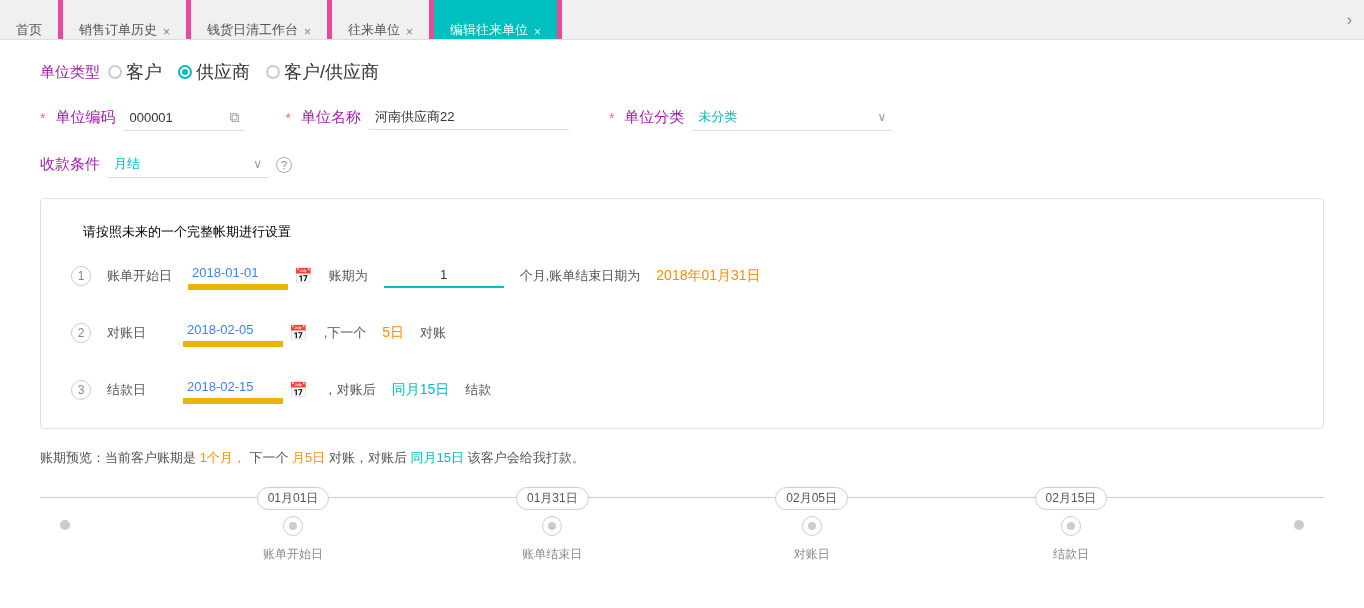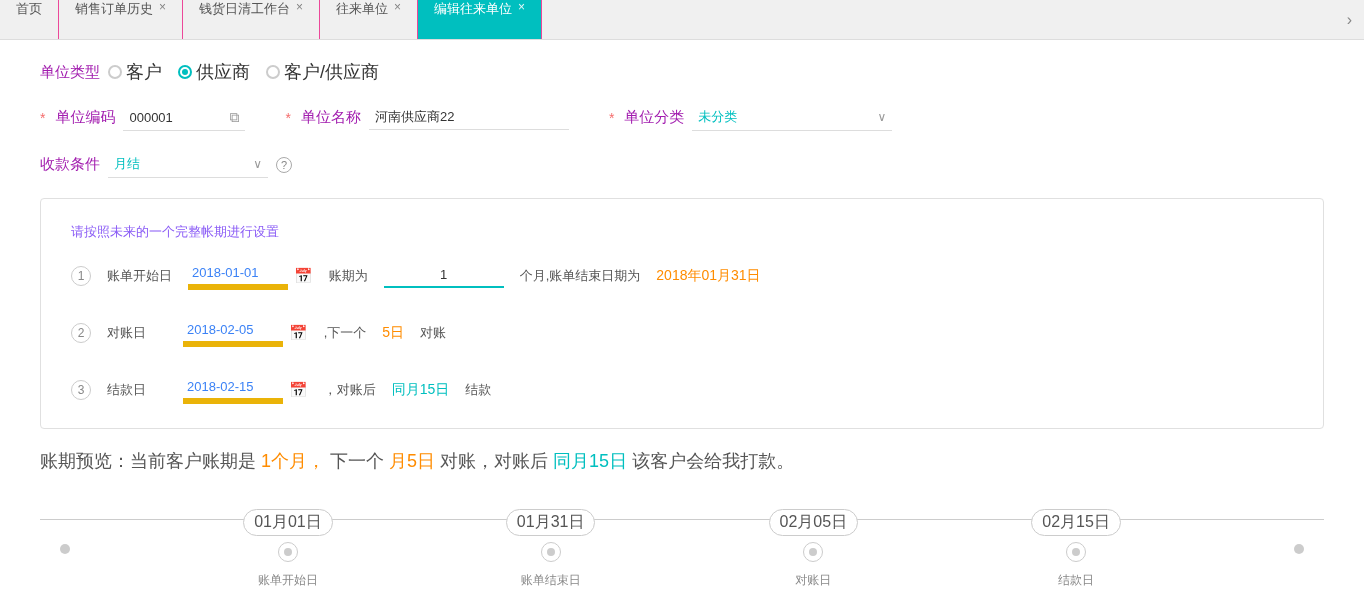--- a/index.html
+++ b/index.html
@@ -9,25 +9,25 @@
     .tab-bar {
       display: flex;
       align-items: center;
       background: #f0f0f0;
       border-bottom: 1px solid #ddd;
       height: 40px;
       padding: 0;
     }
     .tab {
       display: flex;
-      align-items: flex-start;
+      align-items: flex-end;
       padding: 0 16px;
       height: 100%;
       cursor: pointer;
-      border-right: 1px solid #ec4899;
+      border-right: 5px solid #ec4899;
       font-size: 13px;
       color: #555;
       background: #f0f0f0;
       white-space: nowrap;
       gap: 6px;
     }
     .tab:first-child { border-left: none; }
     .tab.active {
       background: #00bfbf;
       color: #fff;
@@ -183,22 +183,23 @@
     
     .card-section {
       border: 1px solid #e0e0e0;
       border-radius: 4px;
       padding: 24px 30px;
       margin-bottom: 20px;
     }
 
     .card-title {
       font-size: 13px;
-      color: #8b5cf6;
+      color: #000000;
       margin-bottom: 20px;
+      margin-left: 12px;
     }
 
     
     .setting-row {
       display: flex;
       align-items: center;
       margin-bottom: 28px;
       gap: 16px;
     }
 
@@ -254,23 +255,23 @@
       width: 120px;
       text-align: center;
     }
 
     .text-normal { font-size: 13px; color: #555; }
     .text-orange { color: #ff8c00; font-weight: 500; }
     .text-teal { color: #00bfbf; font-weight: 400; }
 
     
     .preview-text {
-      font-size: 18px;
+      font-size: 13px;
       color: #555;
-      margin-bottom: 36px;
+      margin-bottom: 20px;
     }
 
     .timeline-line {
       position: absolute;
       top: 10px;
       left: 0;
       right: 0;
       height: 1px;
       background: #ccc;
       z-index: 0;
@@ -306,21 +307,21 @@
       width: 8px;
       height: 8px;
       border-radius: 50%;
       background: #ccc;
     }
 
     .timeline-pill {
       border: 1px solid #ccc;
       border-radius: 20px;
       padding: 2px 10px;
-      font-size: 16px;
+      font-size: 12px;
       color: #555;
       background: #fff;
       white-space: nowrap;
     }
 
     .timeline-sublabel {
       font-size: 12px;
       color: #888;
       margin-top: 4px;
     }

